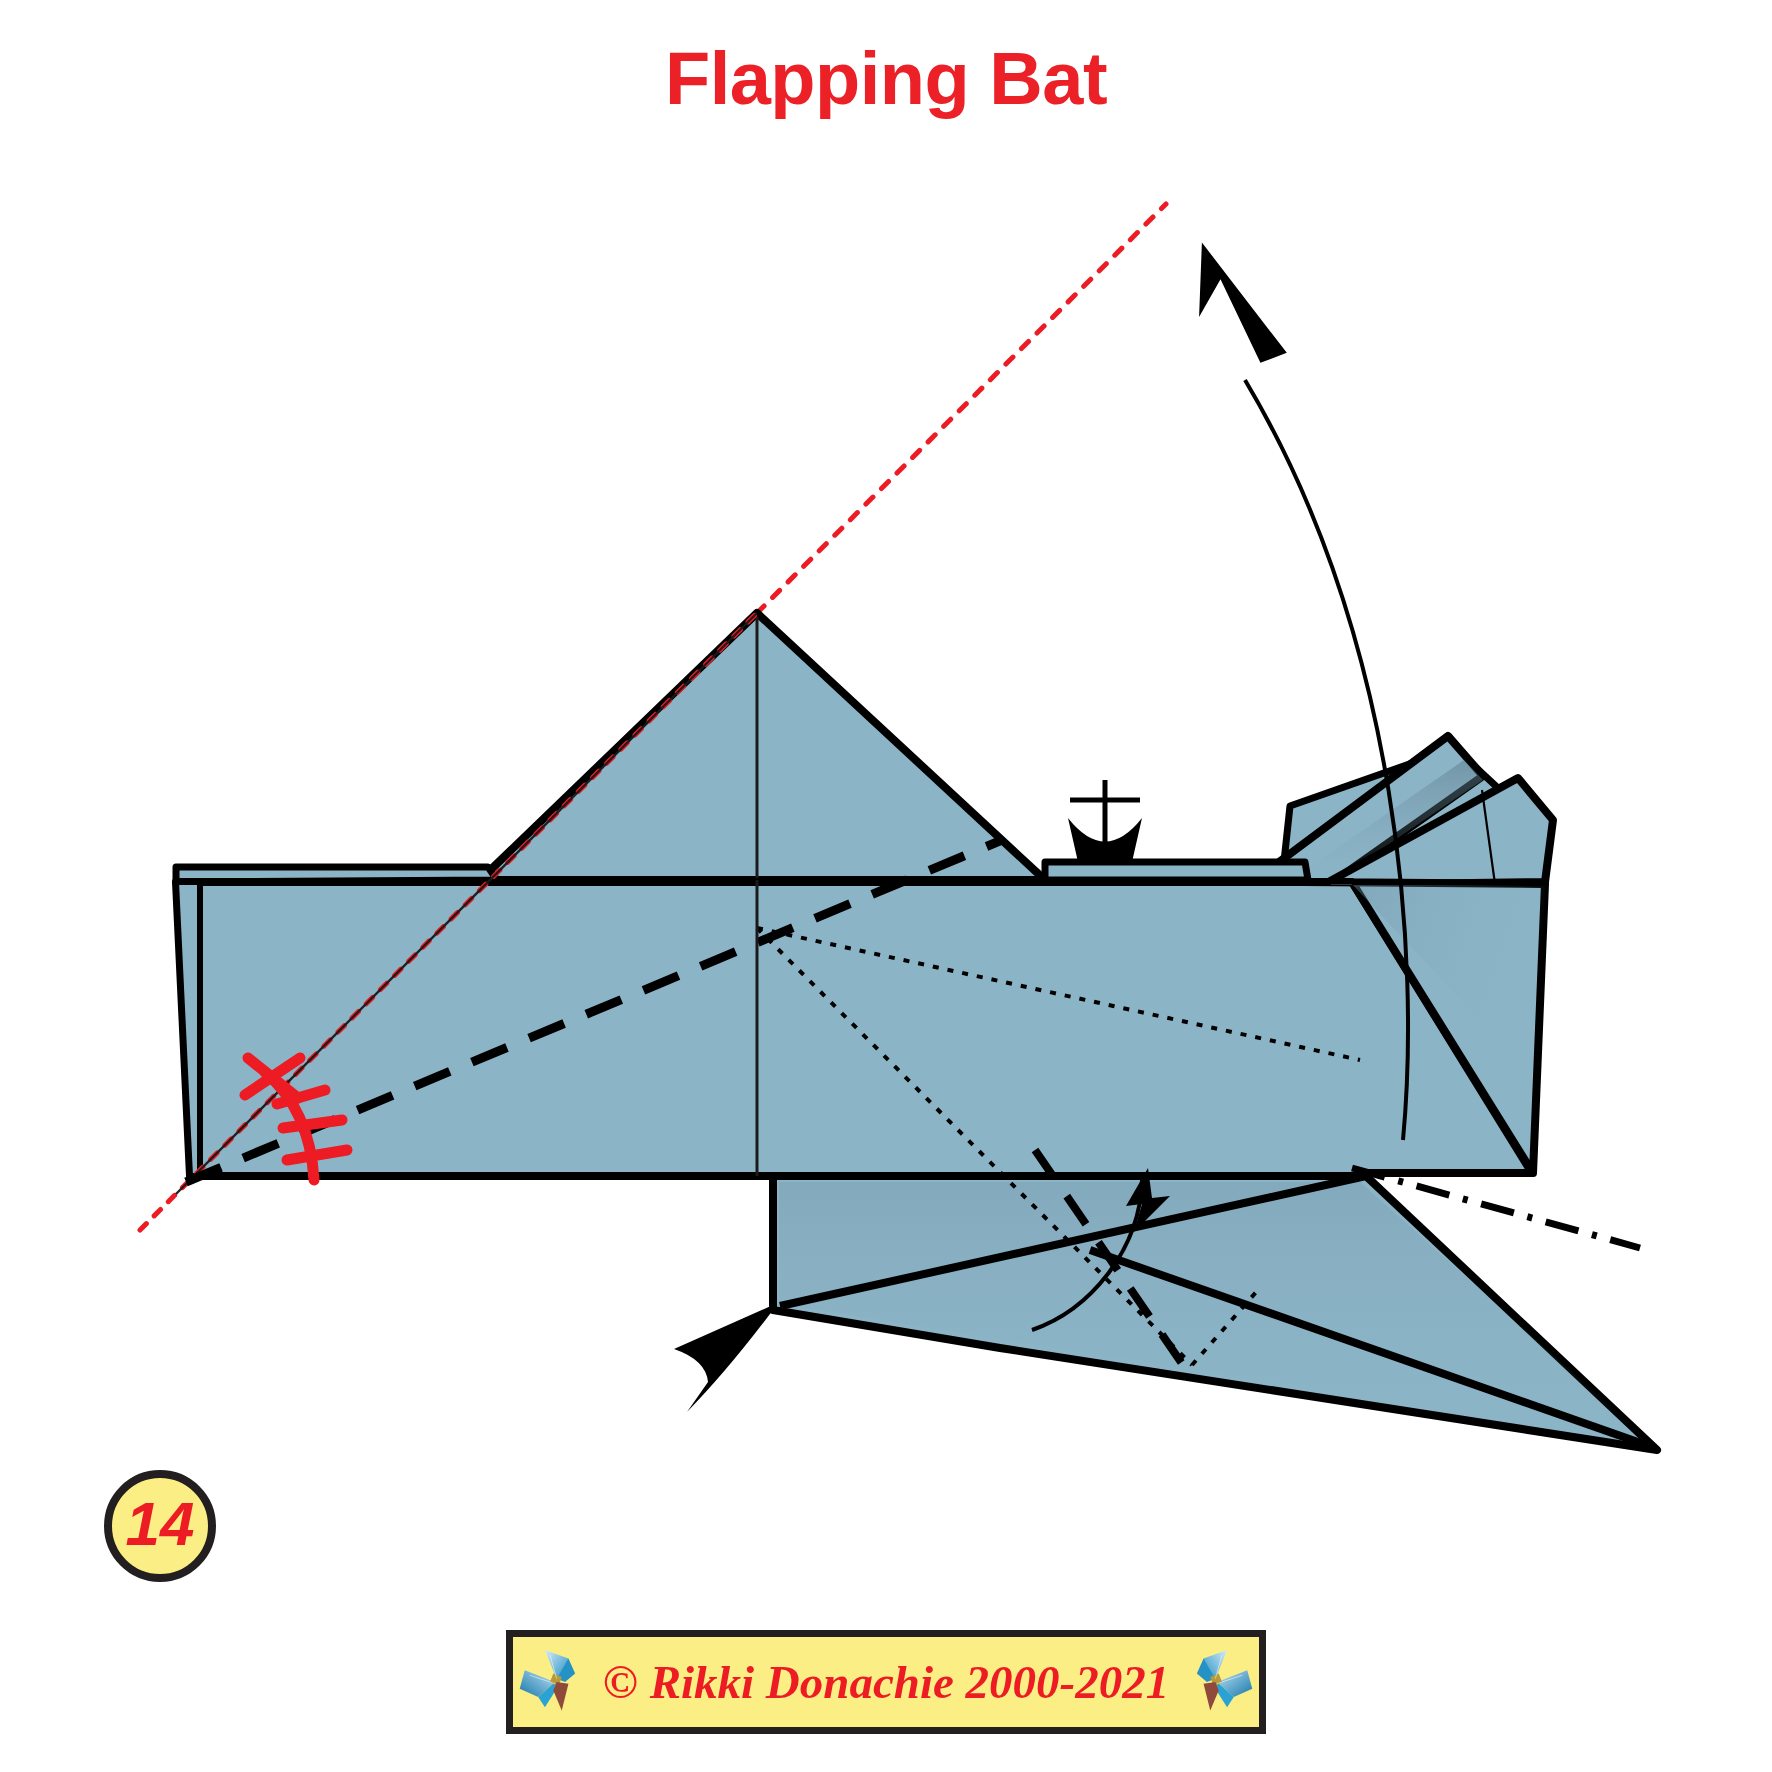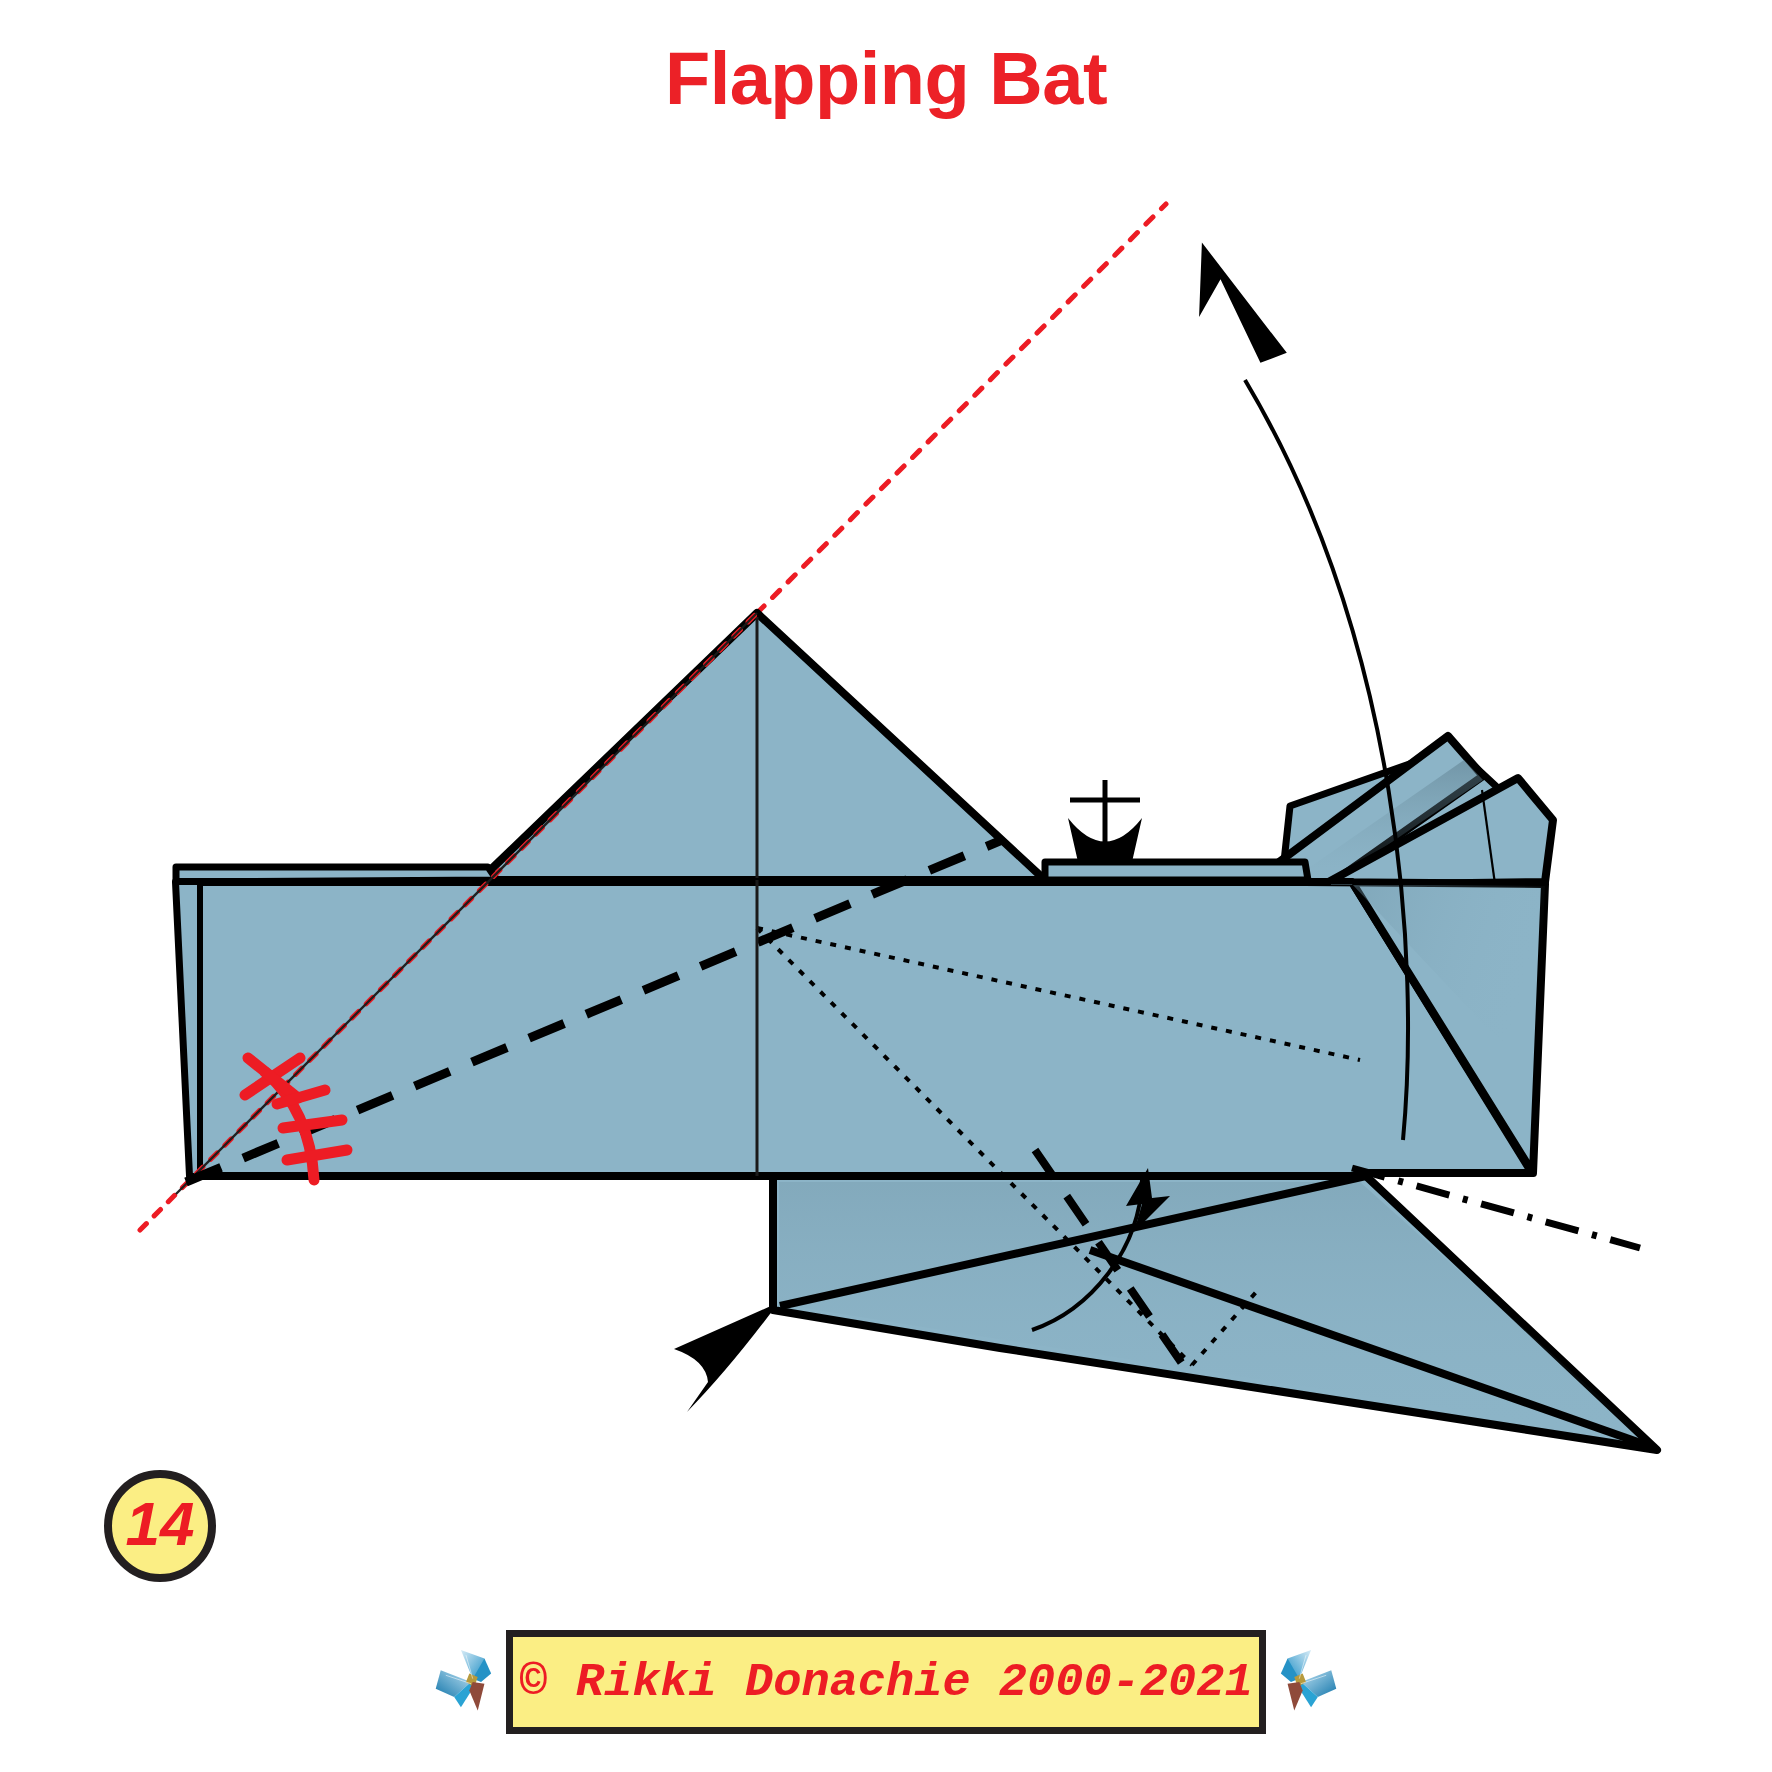--- a/index.html
+++ b/index.html
@@ -80,21 +80,21 @@
     height: 104px;
     background: #fbee84;
     border: 7px solid #231f20;
     box-sizing: border-box;
     display: flex;
     align-items: center;
     justify-content: center;
     gap: 6px;
   }
   #footer-text {
-    font-family: Liberation Mono, monospace;
+    font-family: Liberation Serif, serif;
     font-style: italic;
     font-weight: bold;
     font-size: 47px;
     color: #ed1c24;
     white-space: nowrap;
     line-height: 1;
     user-select: none;
   }
   .butterfly {
     width: 84px;

